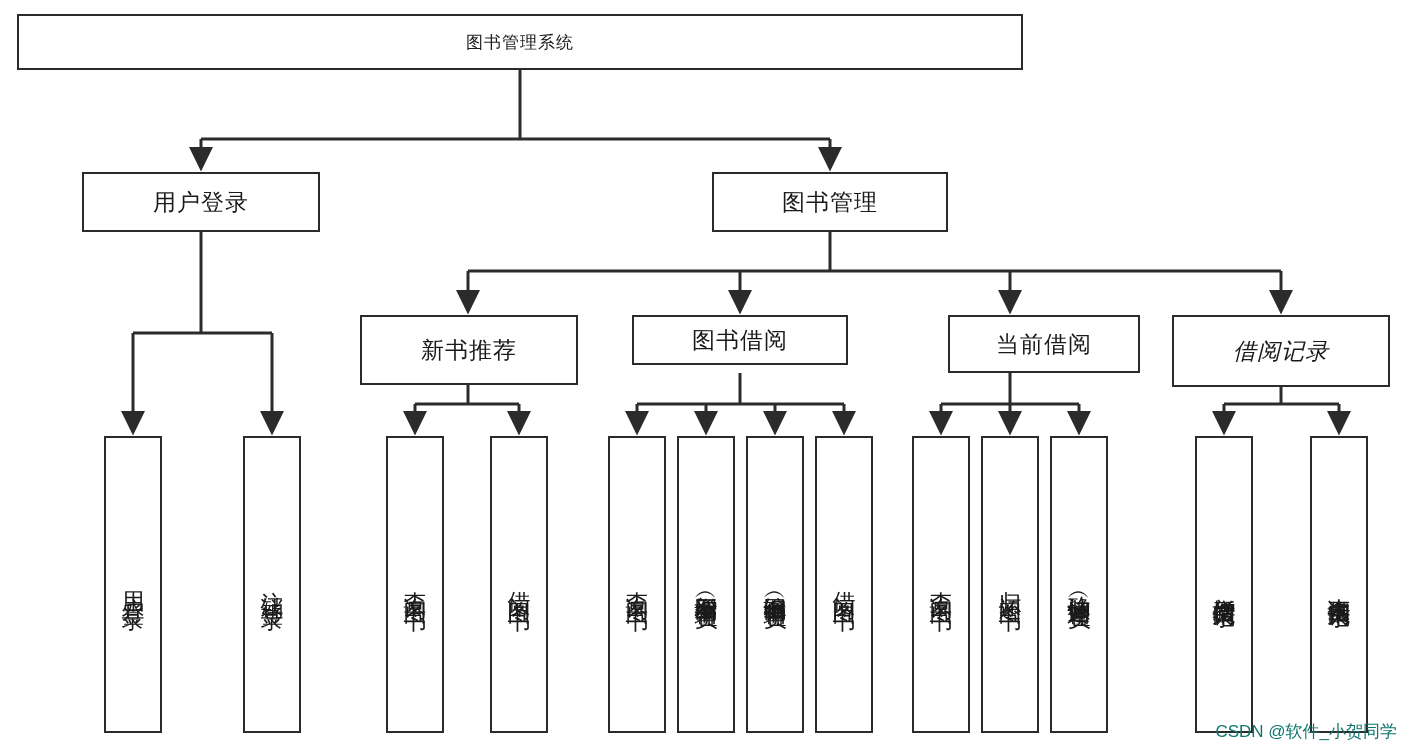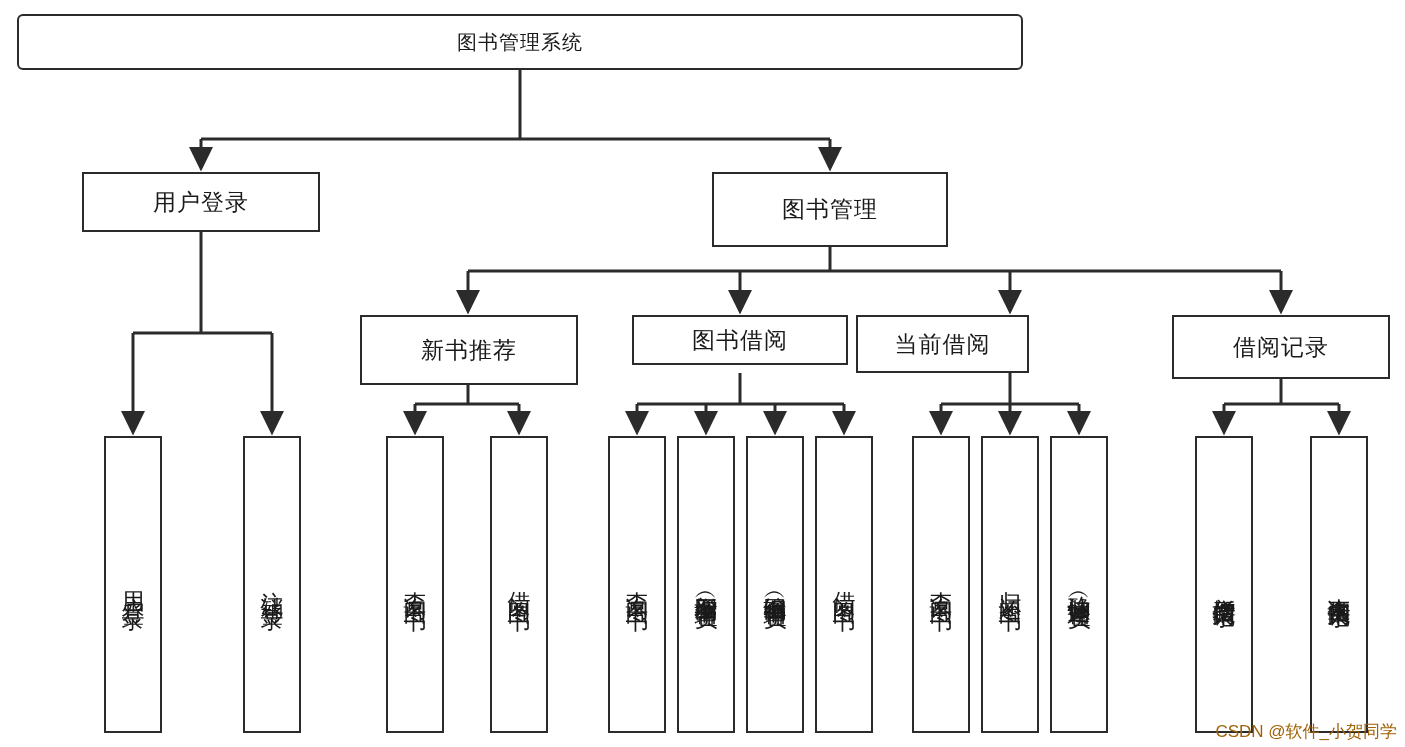--- a/index.html
+++ b/index.html
@@ -13,21 +13,21 @@
     position:absolute;
     background:#ffffff;
     border:2.5px solid #2b2b2b;
     box-sizing:border-box;
     display:flex;
     align-items:center;
     justify-content:center;
     color:#1a1a1a;
   }
   .box.h{ font-size:23px; letter-spacing:1px; }
-  .box.root{ font-size:20px;border-radius:6px; }
+  .box.root{ font-size:17px; }
 
   
   .box.v{
     font-size:23px;
     letter-spacing:3px;
     align-items:center;
     justify-content:center;
     padding:4px 0;
   }
   .vtext{
@@ -38,21 +38,21 @@
     letter-spacing:6px;
     text-align:center;
   }
   .vtext.tight{ letter-spacing:1.5px; }
 
   .watermark{
     position:absolute;
     right:8px;
     bottom:4px;
     font-size:17px;
-    color:#a16207;
+    color:#0f766e;
     white-space:nowrap;
     user-select:none;
   }
   svg line, svg path{ shape-rendering:geometricPrecision; }
 </style>
 </head>
 <body>
 
 <svg id="diagram" viewBox="0 0 1405 747">
   <defs>
@@ -105,37 +105,37 @@
 </svg>
 
 <div class="box root h" style="left:17px;top:14px;width:1006px;height:56px;">
   <span>图书管理系统</span>
 </div>
 
 <div class="box h" style="left:82px;top:172px;width:238px;height:60px;">
   <span>用户登录</span>
 </div>
 
-<div class="box h" style="left:712px;top:172px;width:236px;height:75px;">
+<div class="box h" style="left:712px;top:172px;width:236px;height:60px;">
   <span>图书管理</span>
 </div>
 
 <div class="box h" style="left:360px;top:315px;width:218px;height:70px;">
   <span>新书推荐</span>
 </div>
 
 <div class="box h" style="left:632px;top:315px;width:216px;height:50px;">
   <span>图书借阅</span>
 </div>
 
-<div class="box h" style="left:856px;top:315px;width:173px;height:58px;">
+<div class="box h" style="left:948px;top:315px;width:192px;height:58px;">
   <span>当前借阅</span>
 </div>
 
-<div class="box h" style="left:1172px;top:315px;width:218px;height:64px;">
+<div class="box h" style="left:1172px;top:315px;width:218px;height:72px;font-style:italic;">
   <span>借阅记录</span>
 </div>
 
 <div class="box v" style="left:104px;top:436px;width:58px;height:297px;">
   <span class="vtext">用户登录</span>
 </div>
 <div class="box v" style="left:243px;top:436px;width:58px;height:297px;">
   <span class="vtext">注销登录</span>
 </div>
 

